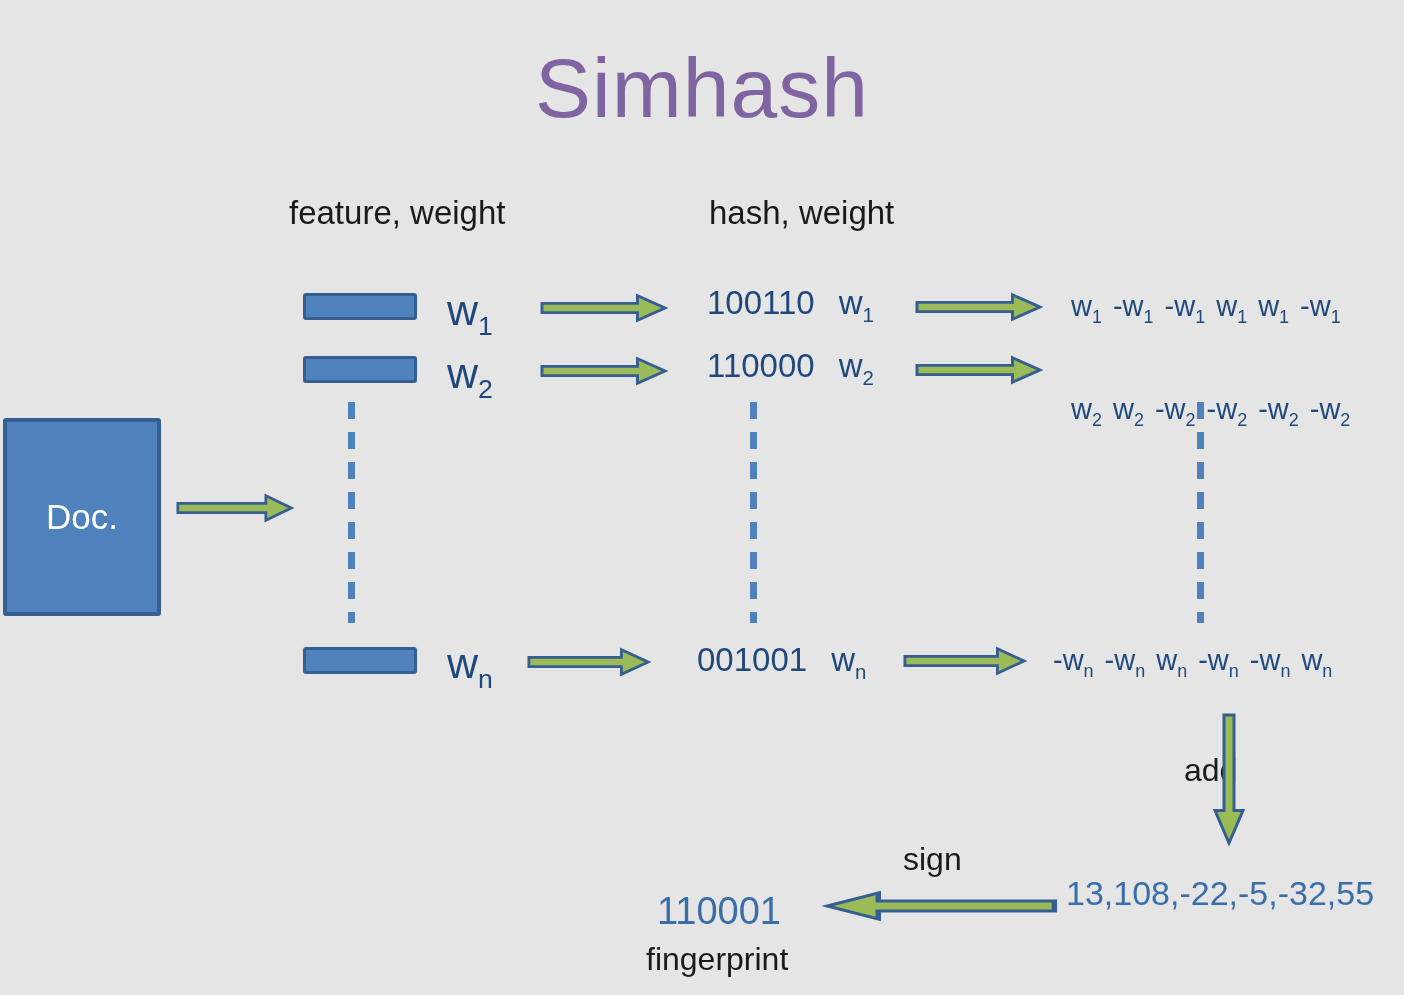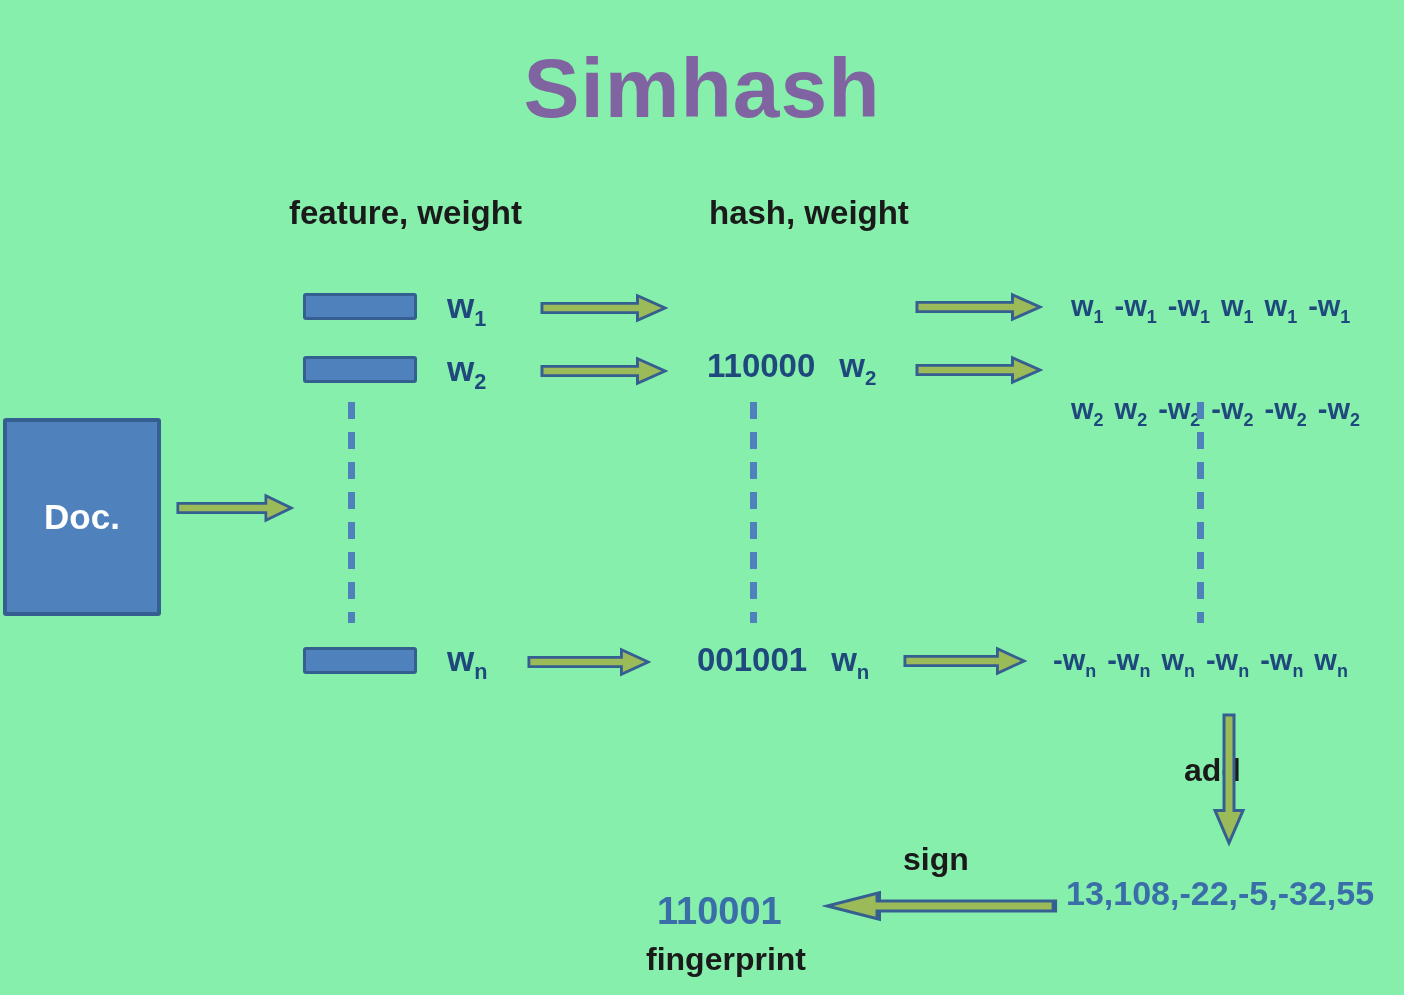--- a/index.html
+++ b/index.html
@@ -1,33 +1,33 @@
 <!DOCTYPE html>
 <html><head>
 <meta charset="utf-8">
 <style>
   * { margin:0; padding:0; box-sizing:border-box; }
   html,body { background:#ffffff; }
   body { font-family:"Liberation Sans","DejaVu Sans",sans-serif; }
-  .canvas { position:relative; width:1404px; height:995px; background:#86efac; overflow:hidden;font-weight:bold; }
+  .canvas { position:relative; width:1404px; height:995px; background:#e5e5e5; overflow:hidden; }
 
   .title { position:absolute; left:0; top:40px; width:100%; text-align:center;
            font-size:84px; color:#8064A2; letter-spacing:1px; }
 
   .hdr { position:absolute; font-size:33px; color:#1a1a1a; }
   .hdr-left  { left:289px; top:194px; }
   .hdr-right { left:709px; top:194px; }
 
   .bar { position:absolute; width:114px; height:27px; background:#4F81BD;
          border:3px solid #365F91; border-radius:3px; }
   .bar.r1 { left:303px; top:293px; }
   .bar.r2 { left:303px; top:356px; }
   .bar.rn { left:303px; top:647px; }
 
-  .wlabel { position:absolute; font-size:35px; color:#1F497D; }
+  .wlabel { position:absolute; font-size:43px; color:#1F497D; }
   .wlabel.r1 { left:447px; top:286px; }
   .wlabel.r2 { left:447px; top:349px; }
   .wlabel.rn { left:447px; top:639px; }
 
   .arrow { position:absolute; }
   .arrow svg { display:block; width:100%; height:100%; }
   .a1.r1 { left:540px; top:292px; width:128px; height:32px; }
   .a1.r2 { left:540px; top:355px; width:128px; height:32px; }
   .a1.rn { left:527px; top:646px; width:124px; height:32px; }
   .a2.r1 { left:915px; top:291px; width:128px; height:32px; }
@@ -78,20 +78,21 @@
   <div class="hdr hdr-right">hash, weight</div>
   <div class="hdr hdr-left">feature, weight</div>
 
   <div class="bar r1"></div>
   <div class="wlabel r1"><span class="term">w<sub>1</sub></span></div>
   <div class="arrow a1 r1">
       <svg viewBox="0 0 130 34" preserveAspectRatio="none">
         <path d="M2 12 H99 V4 L127 17 L99 30 V22 H2 Z" fill="#9BBB59" stroke="#365F91" stroke-width="3" stroke-linejoin="miter"></path>
       </svg>
     </div>
+  <div class="hash r1"><span>100110</span><span class="hw"><span class="term">w<sub>1</sub></span></span></div>
   <div class="arrow a2 r1">
       <svg viewBox="0 0 130 34" preserveAspectRatio="none">
         <path d="M2 12 H99 V4 L127 17 L99 30 V22 H2 Z" fill="#9BBB59" stroke="#365F91" stroke-width="3" stroke-linejoin="miter"></path>
       </svg>
     </div>
   <div class="expr r1"><span class="term">w<sub>1</sub></span><span class="term">-w<sub>1</sub></span><span class="term">-w<sub>1</sub></span><span class="term">w<sub>1</sub></span><span class="term">w<sub>1</sub></span><span class="term">-w<sub>1</sub></span></div>
 
   <div class="bar r2"></div>
   <div class="wlabel r2"><span class="term">w<sub>2</sub></span></div>
   <div class="arrow a1 r2">

